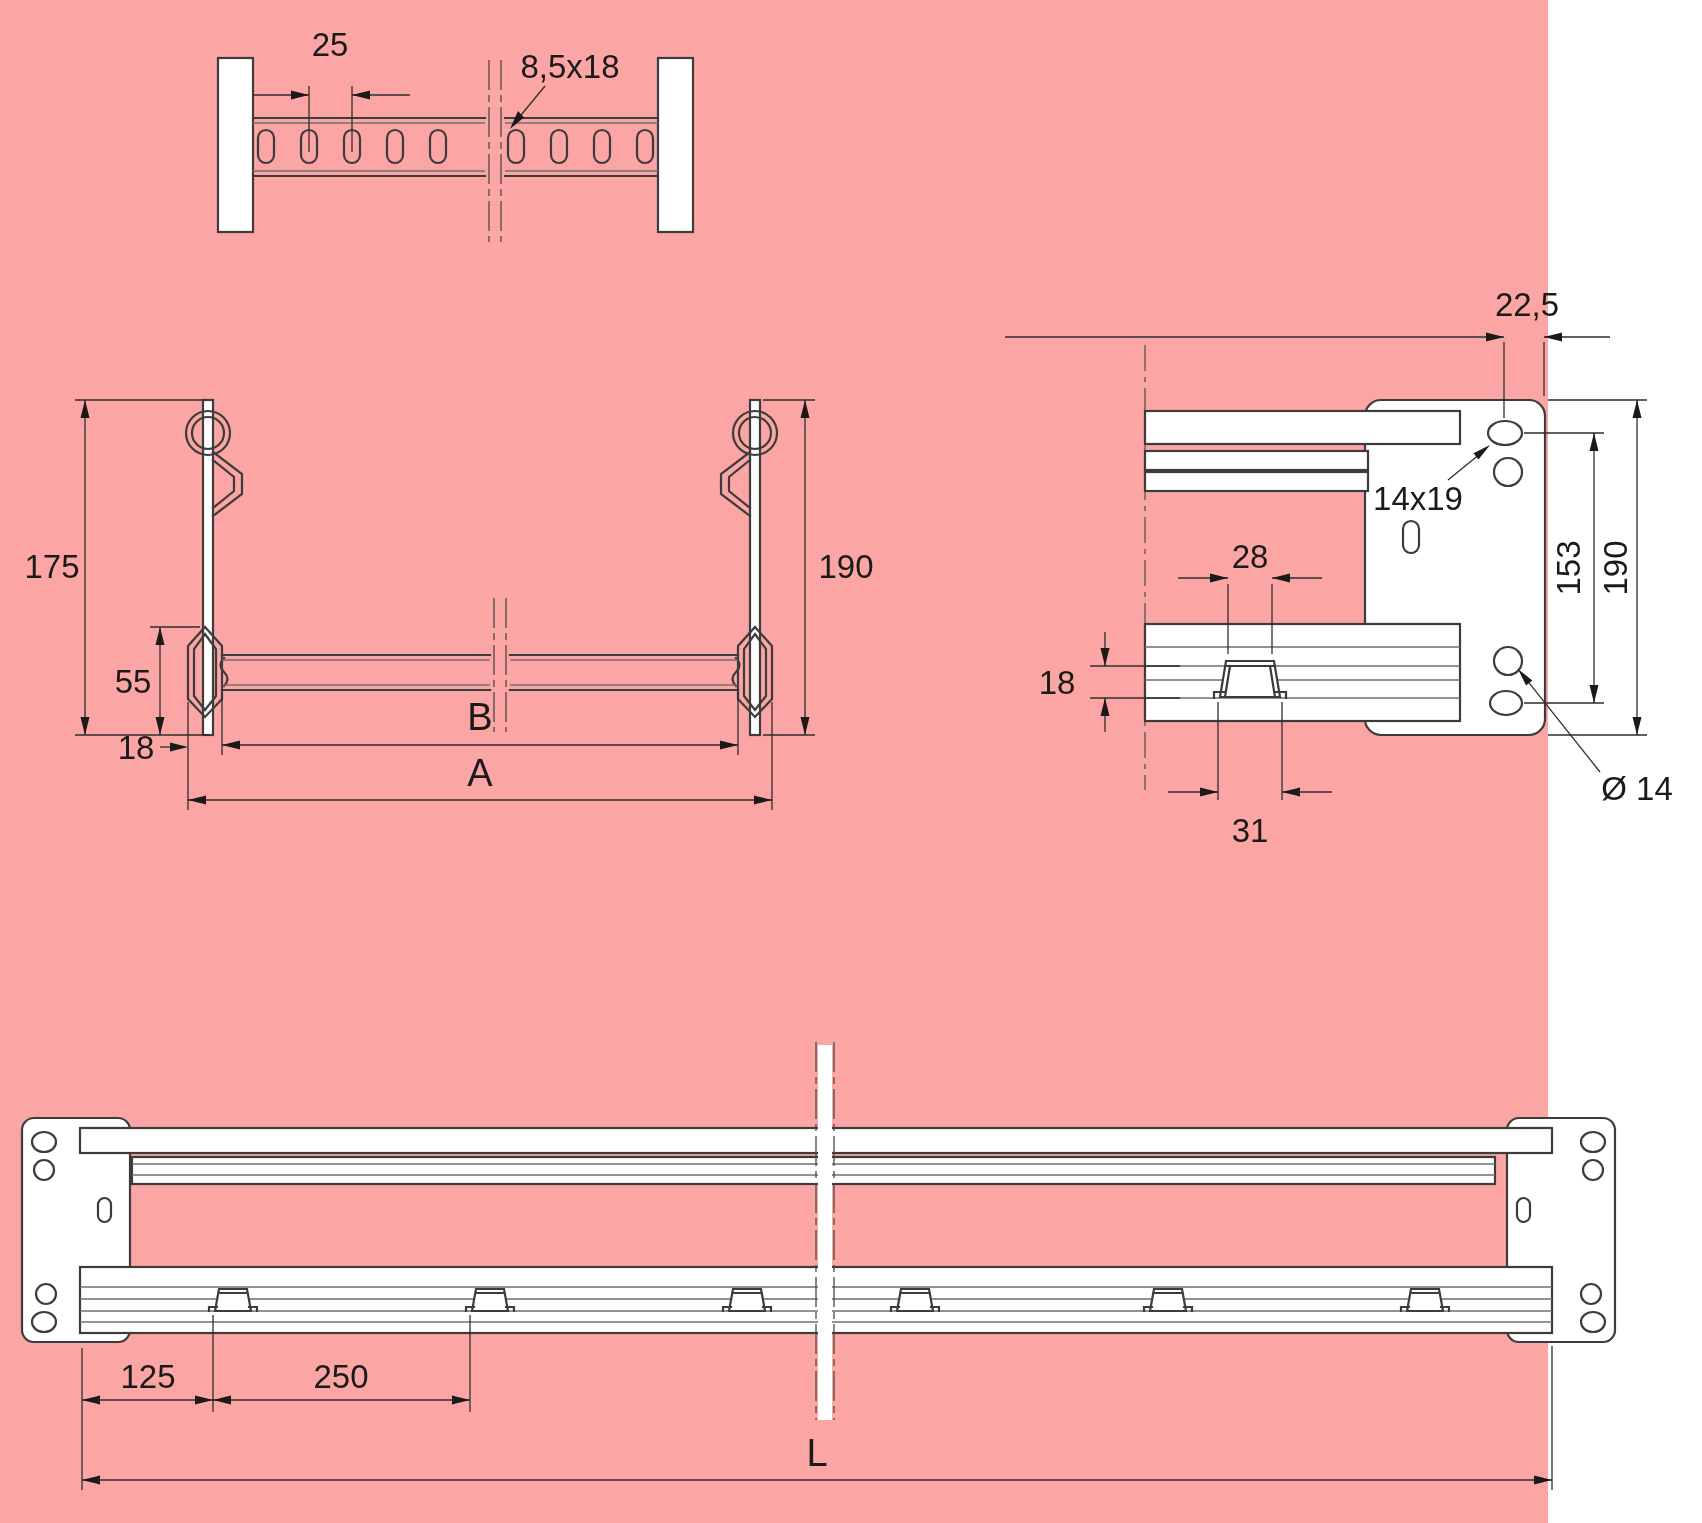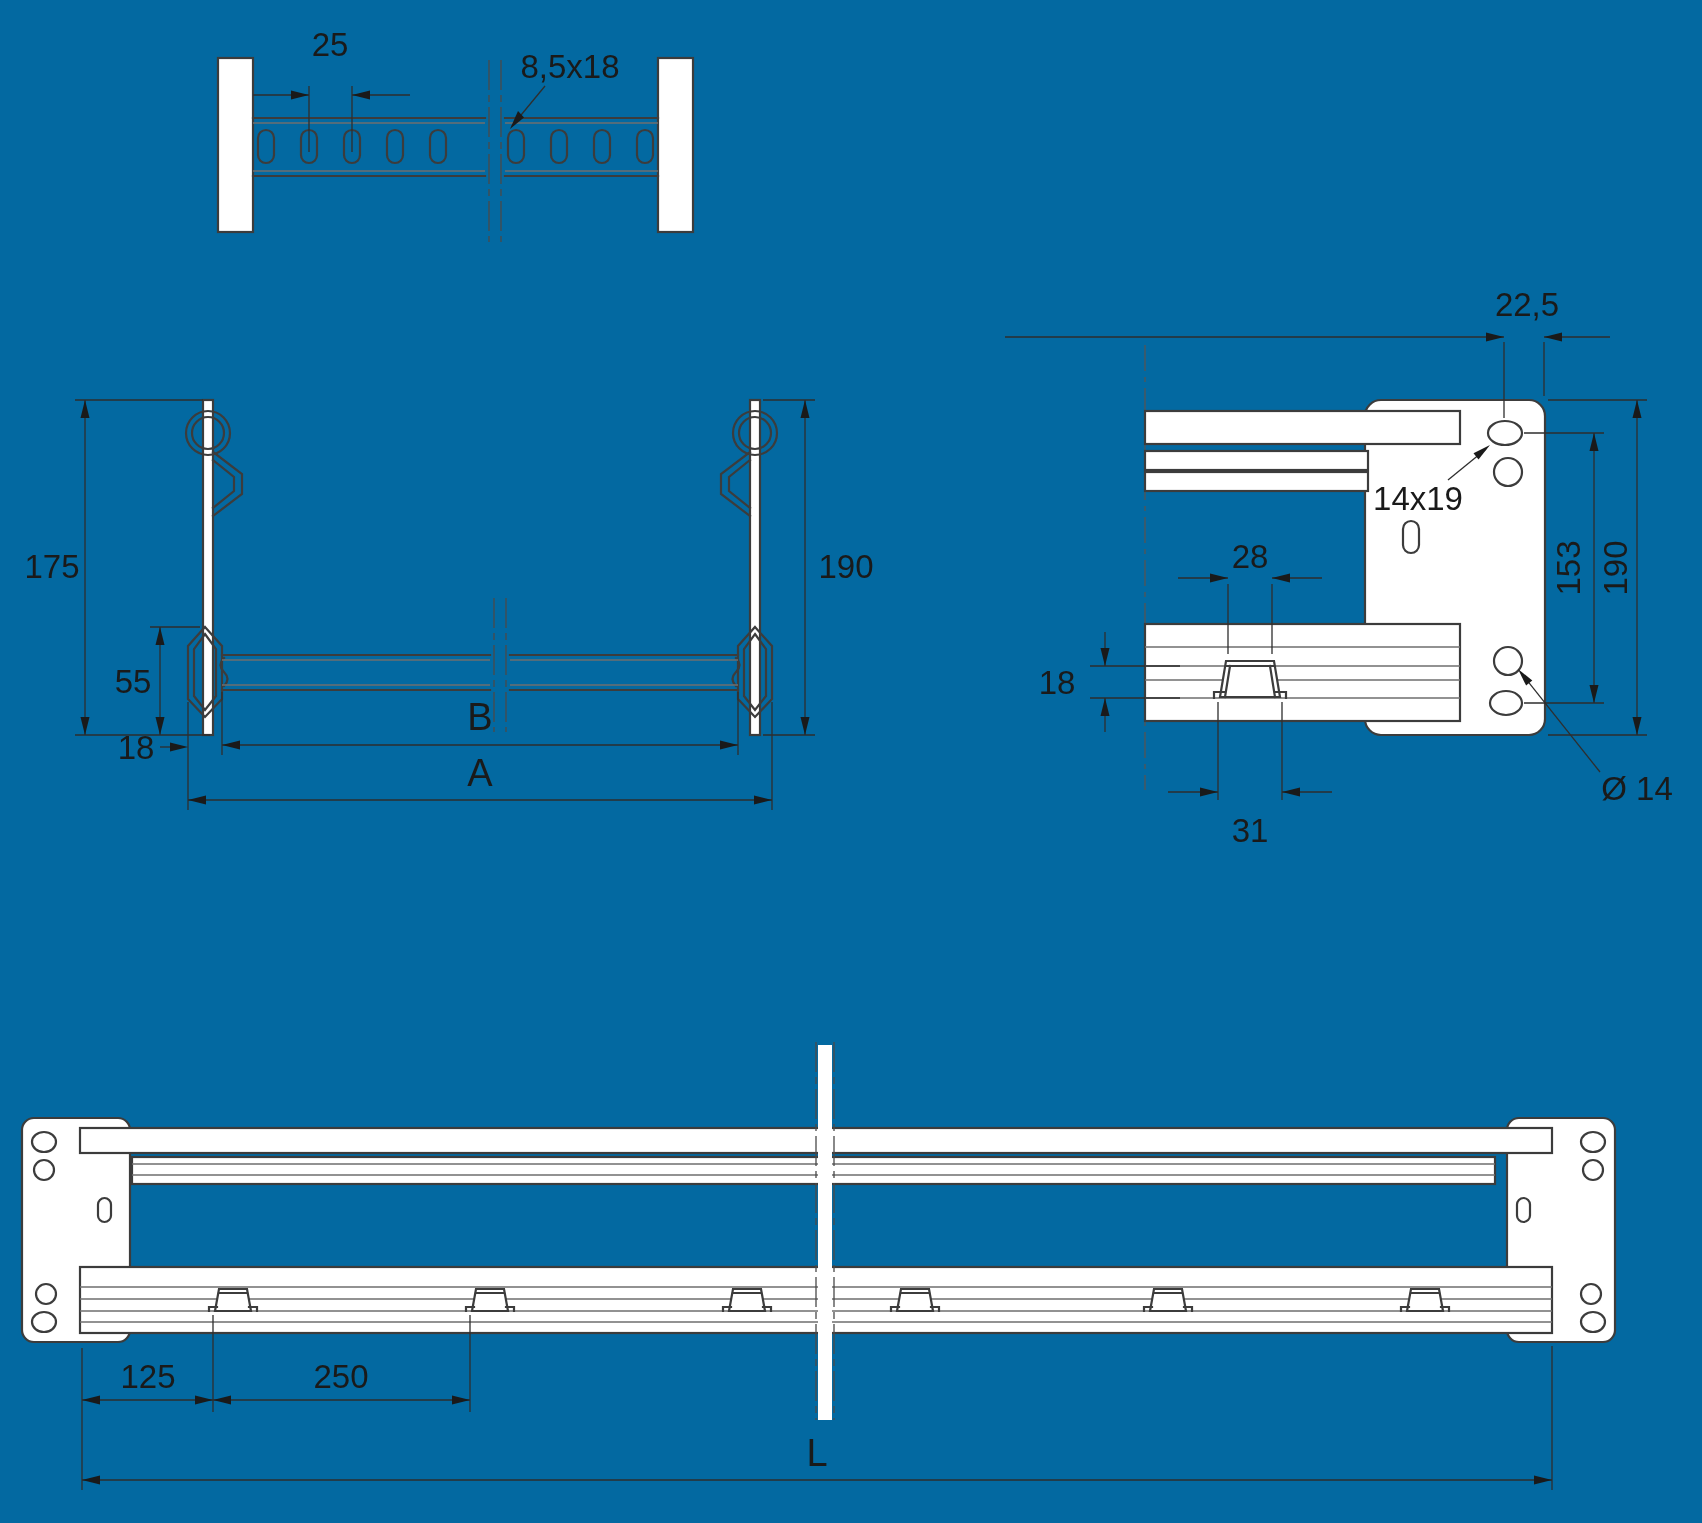--- a/index.html
+++ b/index.html
@@ -1,16 +1,16 @@
 <!DOCTYPE html>
 <html><head>
 <meta charset="utf-8">
 <style>
   html,body{margin:0;padding:0;background:#ffffff;}
-  .page{width:1702px;height:1523px;background:#0369a1;position:relative;font-family:"Liberation Sans",sans-serif;}
+  .page{width:1548px;height:1523px;background:#fca5a5;position:relative;font-family:"Liberation Sans",sans-serif;}
   svg{display:block;}
   .ol{stroke:#3c3c3c;stroke-width:2.2;fill:none;stroke-linecap:square;}
   .olf{stroke:#3c3c3c;stroke-width:2.2;fill:#ffffff;}
   .tl{stroke:#6f6f6f;stroke-width:1.5;fill:none;}
   .dim{stroke:#2e2e2e;stroke-width:1.3;fill:none;}
   .brk{stroke:#4a4a4a;stroke-width:1.3;fill:none;stroke-dasharray:30 5 7 5;}
   .cl{stroke:#555555;stroke-width:1.3;fill:none;stroke-dasharray:26 6 5 6;}
   .ah{fill:#1a1a1a;stroke:none;}
   text{fill:#1a1a1a;font-family:"Liberation Sans",sans-serif;font-size:33px;}
   text.big{font-size:38px;}

